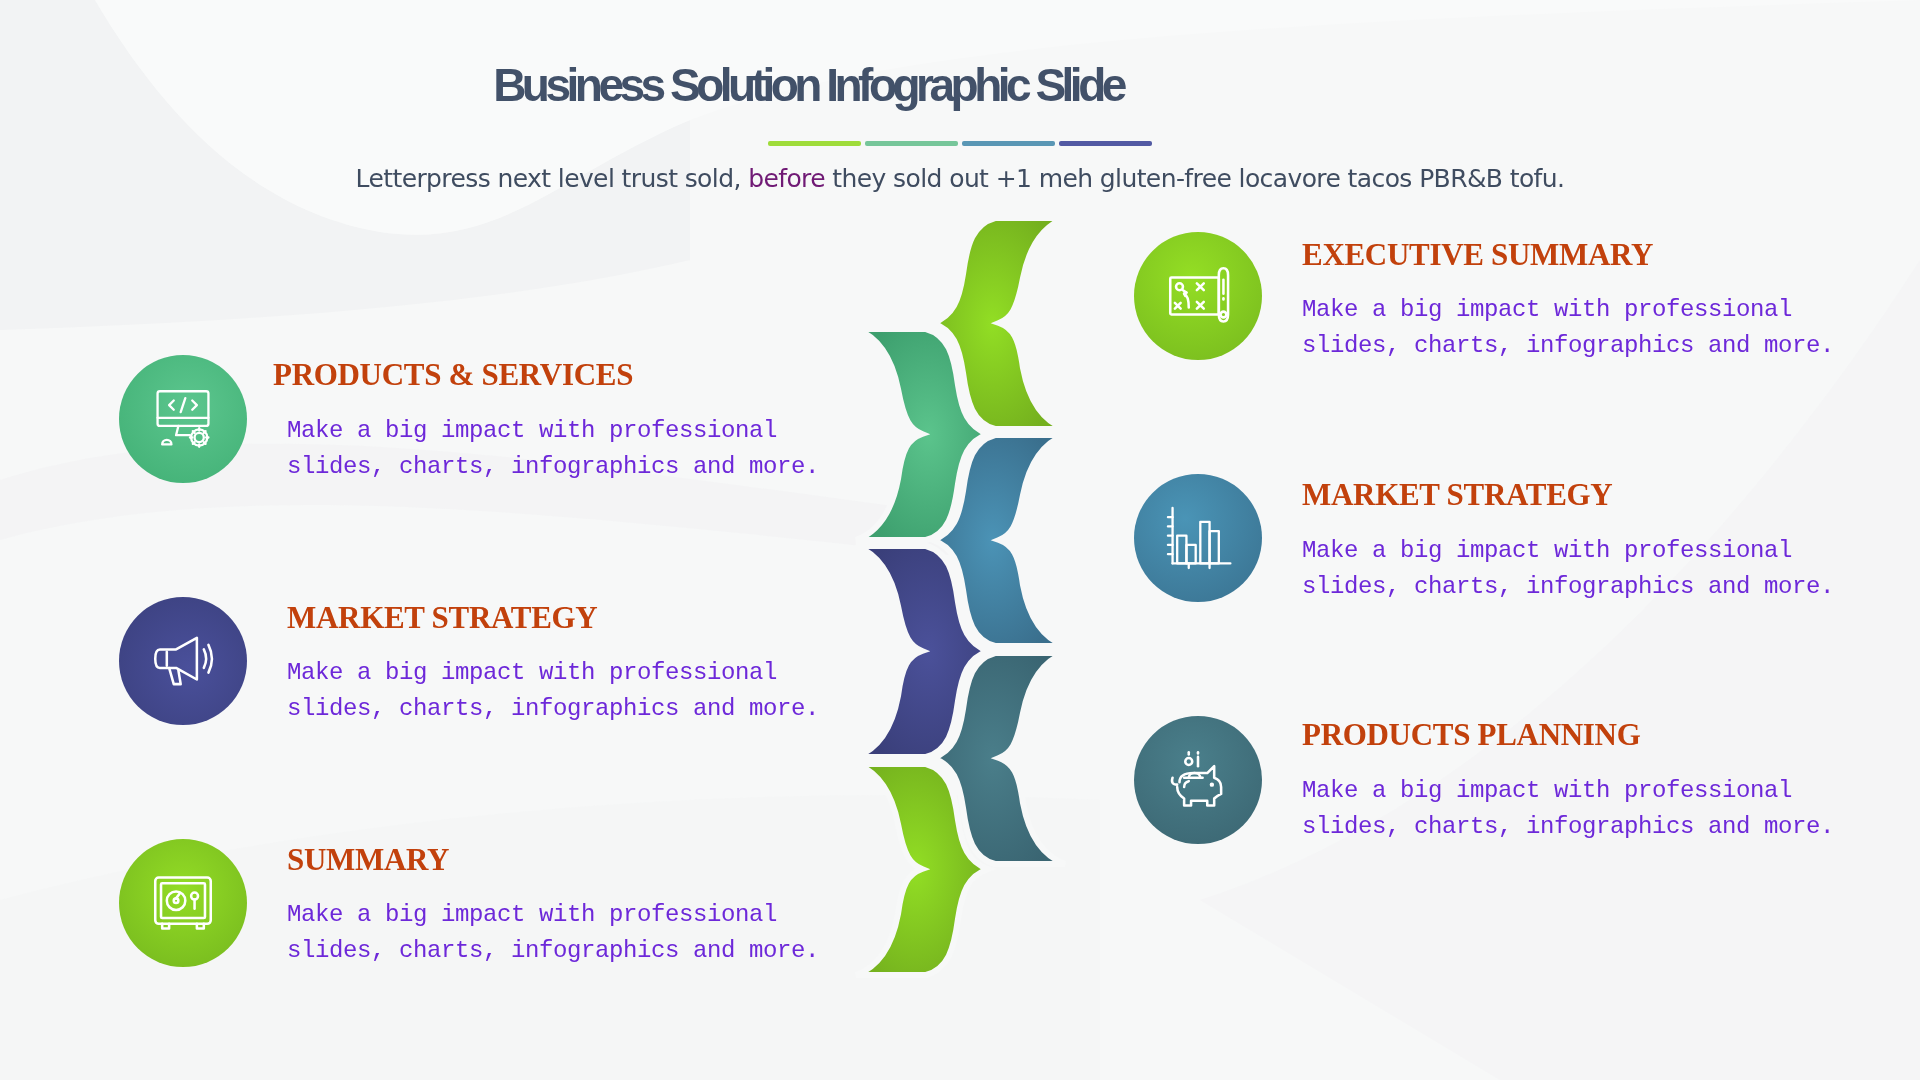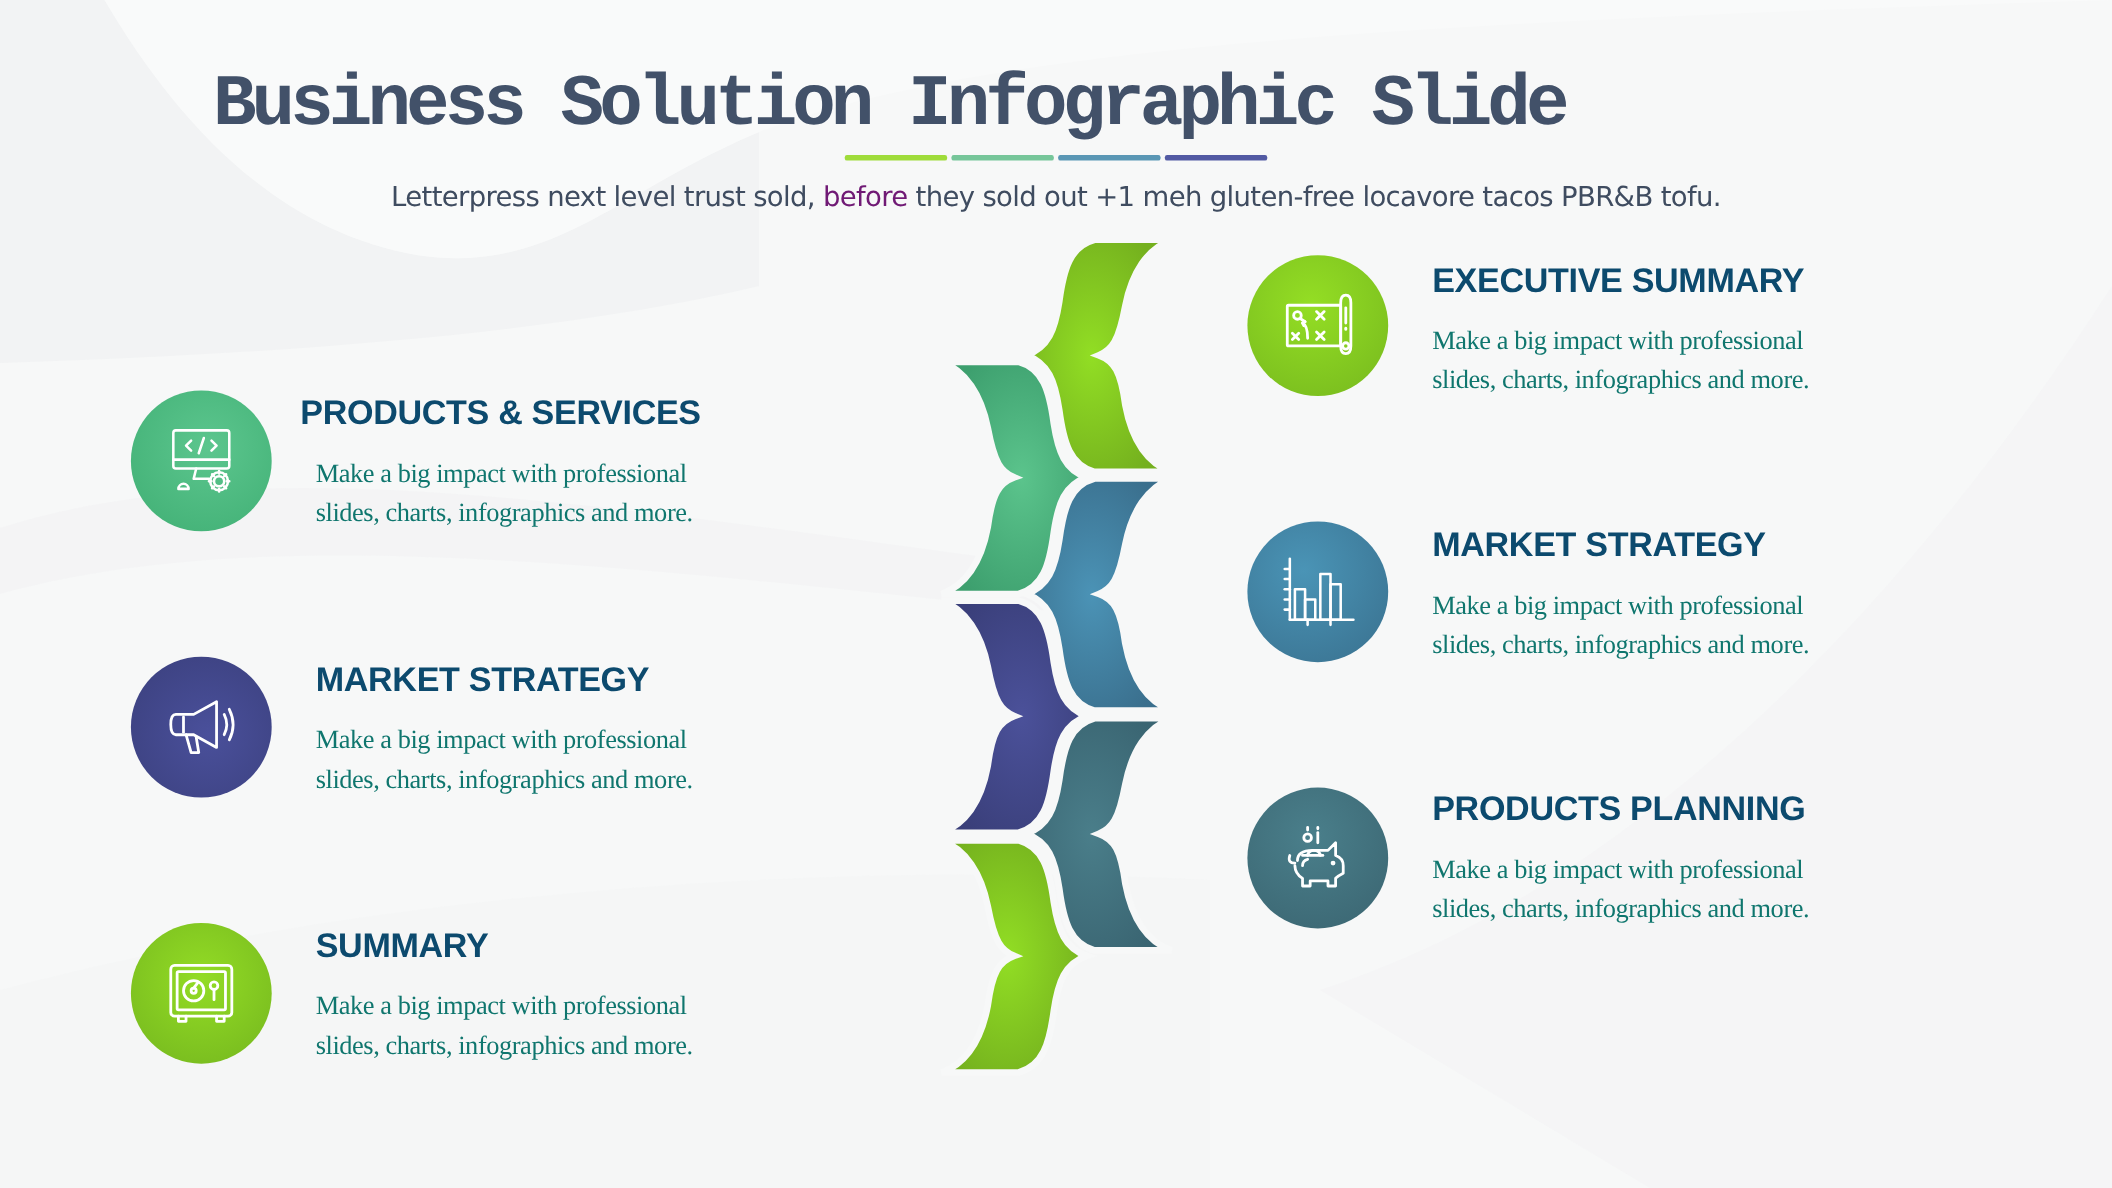--- a/index.html
+++ b/index.html
@@ -5,47 +5,47 @@
   html, body { margin: 0; padding: 0; }
   body {
     width: 1920px; height: 1080px; overflow: hidden; position: relative;
     background: #f7f8f8;
     font-family: "Liberation Sans", "DejaVu Sans", sans-serif;
     color: #415069;
   }
   .bg { position: absolute; inset: 0; z-index: 0; }
   .title {
     position: absolute; left: 0; width: 1616px; top: 58px; text-align: center;
-    font-size: 66px; font-weight: bold; letter-spacing: -4.5px; color: #425169;
-    font-family: Liberation Mono, monospace; z-index: 2;
+    font-size: 46px; font-weight: bold; letter-spacing: -4.5px; color: #425169;
+    font-family: Liberation Sans, sans-serif; z-index: 2;
   }
   .underline { position: absolute; top: 141px; left: 768px; display: flex; gap: 4px; z-index: 2; }
   .underline span { display: block; width: 93px; height: 5px; border-radius: 2px; }
   .subtitle {
     position: absolute; left: 0; width: 1920px; top: 164px; text-align: center;
     font-size: 25px; color: #3f4c60; z-index: 2;
     font-family: "DejaVu Sans", "Liberation Sans", sans-serif; letter-spacing: -0.6px;
   }
   .subtitle .accent { color: #701a75; }
   .braces { position: absolute; left: 0; top: 0; z-index: 1; }
   .item { position: absolute; z-index: 2; }
   .circle {
     position: absolute; width: 128px; height: 128px; border-radius: 50%;
     display: flex; align-items: center; justify-content: center;
   }
   .circle svg { width: 74px; height: 74px; }
   .heading {
     position: absolute; white-space: nowrap;
-    font-family: Liberation Sans, sans-serif;
-    font-size: 31px; font-weight: bold; color: #0c4a6e; letter-spacing: -0.3px;
+    font-family: Liberation Serif, serif;
+    font-size: 31px; font-weight: bold; color: #c2410c; letter-spacing: -0.3px;
   }
   .body {
     position: absolute; white-space: nowrap;
-    font-family: Liberation Serif, serif;
-    font-size: 24px; line-height: 36px; color: #0f766e; letter-spacing: -0.4px;
+    font-family: Liberation Mono, monospace;
+    font-size: 24px; line-height: 36px; color: #6d28d9; letter-spacing: -0.4px;
   }
 </style>
 </head>
 <body>
 
 <svg class="bg" width="1920" height="1080" viewBox="0 0 1920 1080">
   <defs>
     <linearGradient id="bgShade" x1="0" y1="0" x2="0" y2="1">
       <stop offset="0" stop-color="#eeeff0"></stop>
       <stop offset="1" stop-color="#f7f8f8"></stop>

